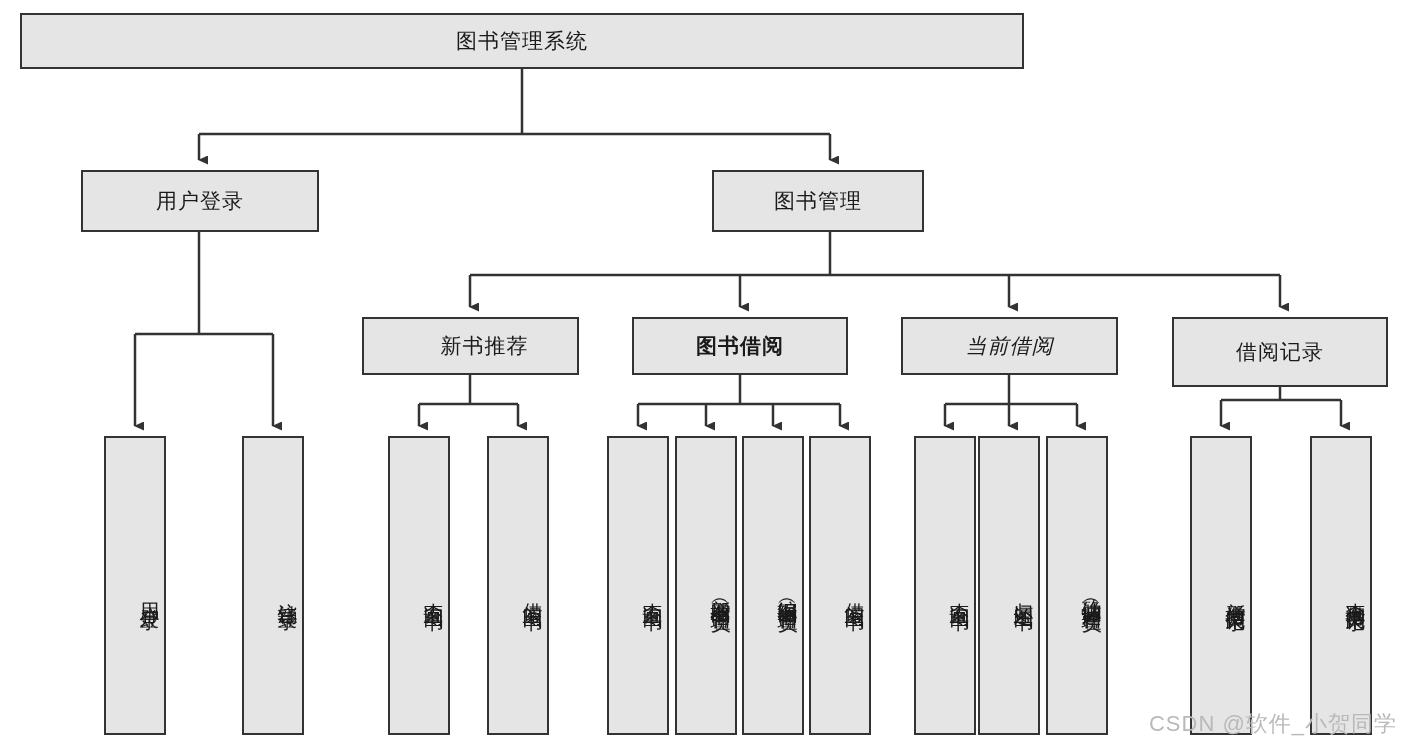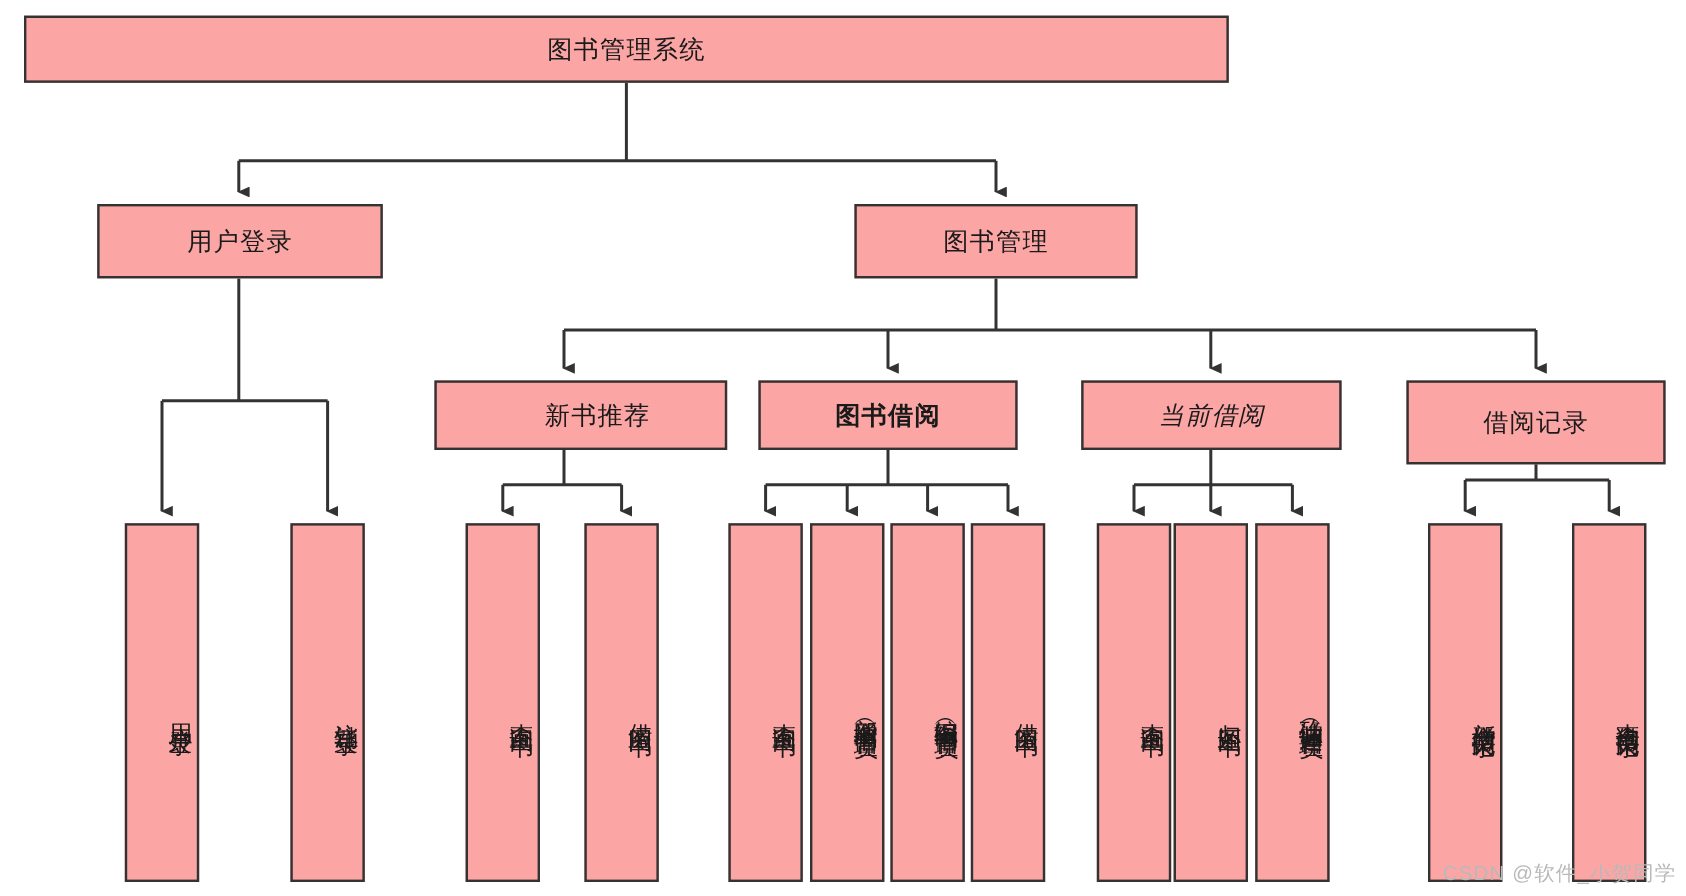--- a/index.html
+++ b/index.html
@@ -1,25 +1,25 @@
 <!DOCTYPE html>
 <html><head>
 <meta charset="utf-8">
 <style>
   html,body{margin:0;padding:0;background:#ffffff;}
   body{font-family:"Liberation Sans","DejaVu Sans",sans-serif;}
   #canvas{position:relative;width:1405px;height:747px;background:#ffffff;overflow:hidden;}
   svg#wires{position:absolute;left:0;top:0;width:1405px;height:747px;}
-  .node{position:absolute;box-sizing:border-box;background:#fca5a5;border:2.5px solid #333333;
+  .node{position:absolute;box-sizing:border-box;background:#e5e5e5;border:2.5px solid #333333;
         display:flex;align-items:center;justify-content:center;color:#1a1a1a;}
   .node.horiz{font-size:21px;letter-spacing:1px;}
   .node.vert{writing-mode:vertical-rl;text-orientation:upright;font-size:20px;letter-spacing:3px;
              padding-top:14px;align-items:flex-start;justify-content:center;}
   .node.vert.tall{letter-spacing:2px;}
-  .watermark{position:absolute;right:8px;bottom:8px;font-size:17px;color:#b9b9b9;
+  .watermark{position:absolute;right:8px;bottom:8px;font-size:22px;color:#b9b9b9;
              letter-spacing:1px;white-space:nowrap;}
 </style>
 </head>
 <body>
 
 <div id="canvas">
 
   <svg id="wires" viewBox="0 0 1405 747" xmlns="http://www.w3.org/2000/svg">
     <defs>
       <marker id="arw" markerWidth="9" markerHeight="10" refX="4.5" refY="9" orient="auto" markerUnits="userSpaceOnUse">
@@ -70,25 +70,25 @@
     </g>
   </svg>
 
   <div class="node horiz" style="left:20px;top:13px;width:1004px;height:56px;">
     <span>图书管理系统</span>
   </div>
 
   <div class="node horiz" style="left:81px;top:170px;width:238px;height:62px;">
     <span>用户登录</span>
   </div>
-  <div class="node horiz" style="left:712px;top:170px;width:236px;height:62px;">
+  <div class="node horiz" style="left:712px;top:170px;width:212px;height:62px;">
     <span>图书管理</span>
   </div>
 
-  <div class="node horiz" style="left:362px;top:317px;width:244px;height:58px;padding-left:28px;">
+  <div class="node horiz" style="left:362px;top:317px;width:217px;height:58px;padding-left:28px;">
     <span>新书推荐</span>
   </div>
   <div class="node horiz" style="left:632px;top:317px;width:216px;height:58px;font-weight:bold;">
     <span>图书借阅</span>
   </div>
   <div class="node horiz" style="left:901px;top:317px;width:217px;height:58px;font-style:italic;">
     <span>当前借阅</span>
   </div>
   <div class="node horiz" style="left:1172px;top:317px;width:216px;height:70px;">
     <span>借阅记录</span>

